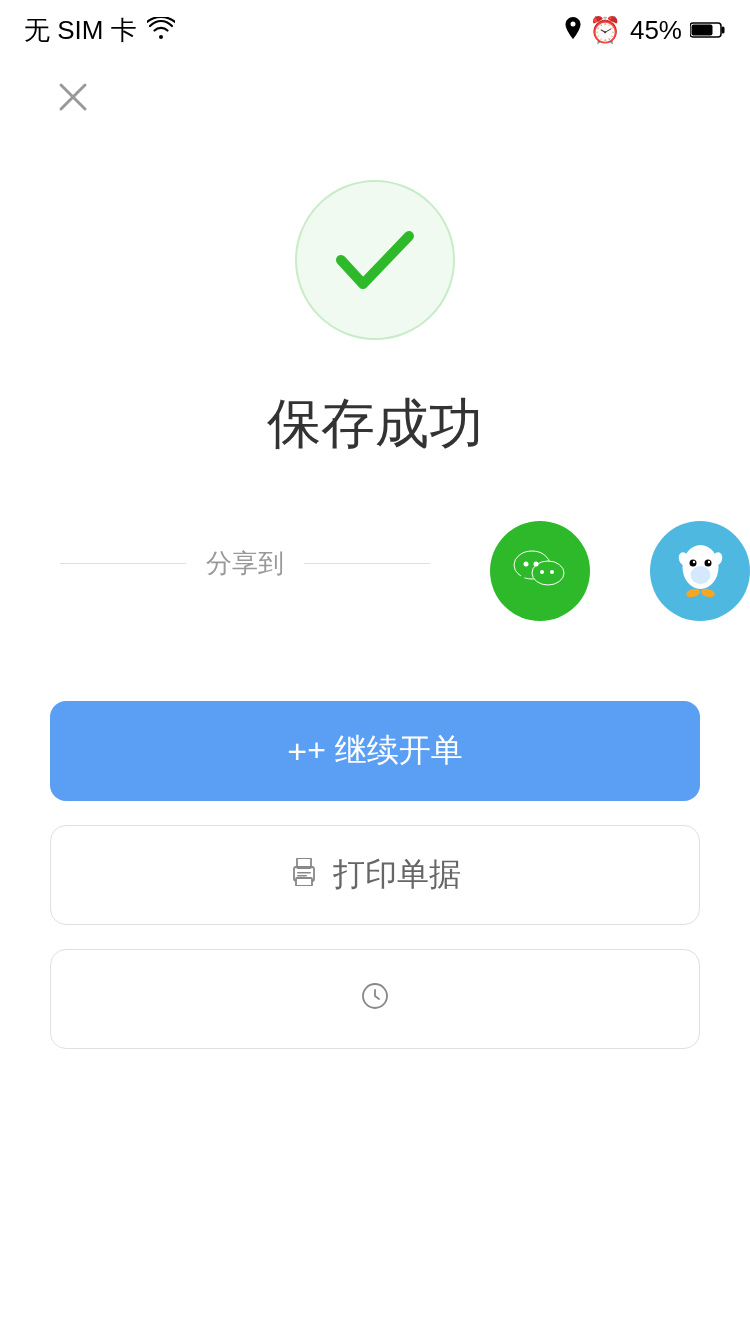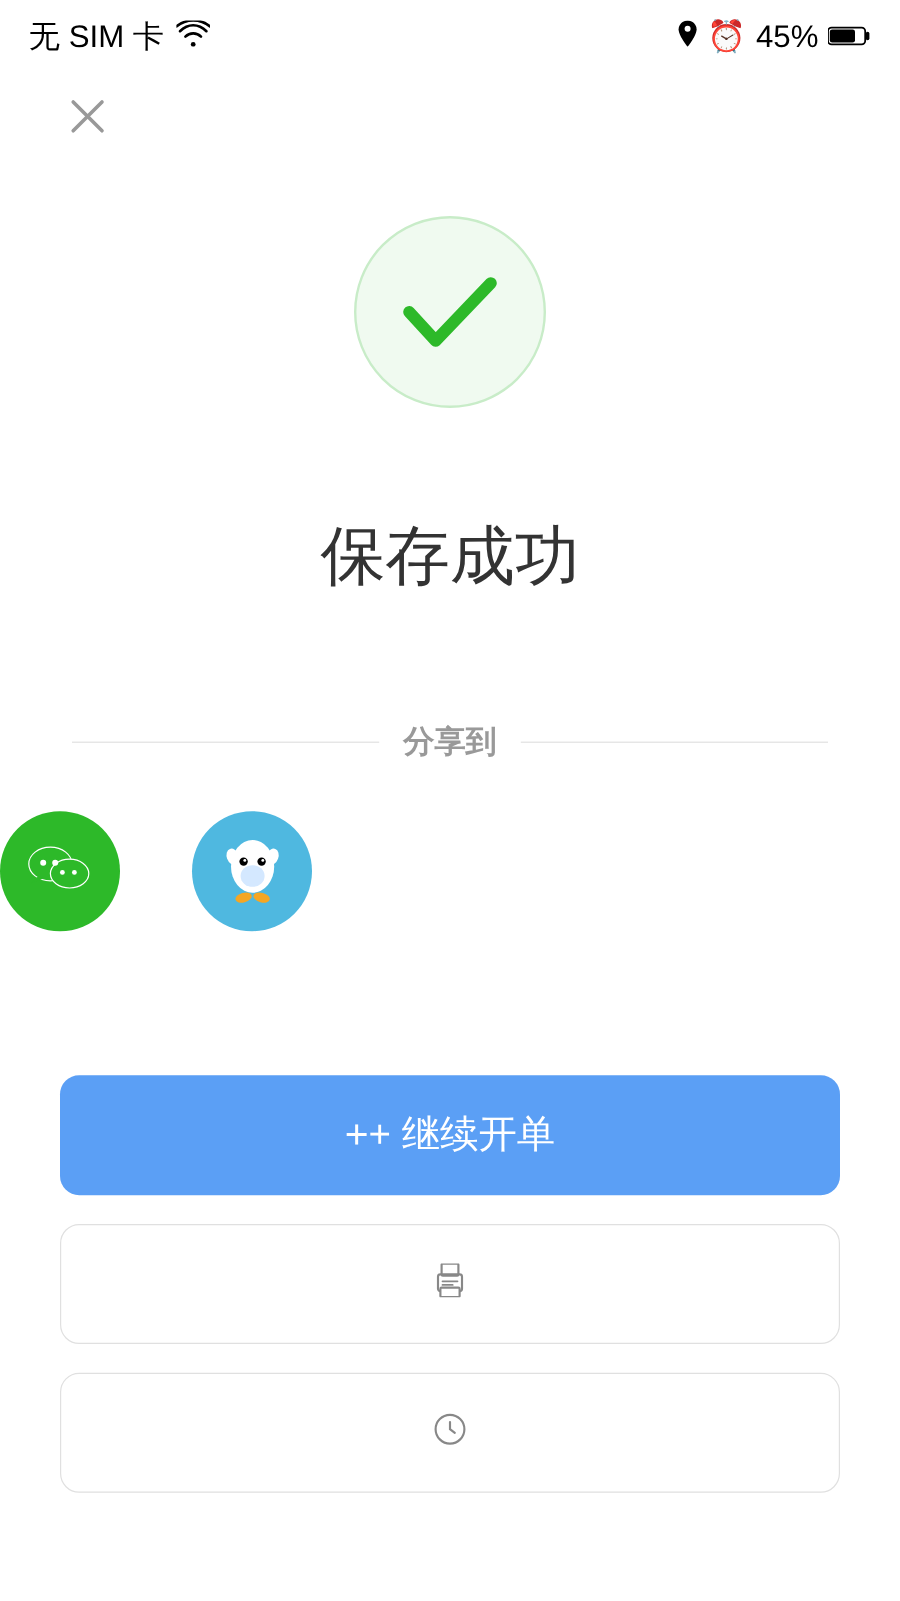--- a/index.html
+++ b/index.html
@@ -63,21 +63,20 @@
       width: 32px;
       height: 32px;
     }
 
     
     .main-content {
       display: flex;
       flex-direction: column;
       align-items: center;
       padding-top: 120px;
-      gap: 40px;
     }
 
     
     .success-circle {
       width: 160px;
       height: 160px;
       border-radius: 50%;
       background: #f0faf0;
       border: 2px solid #c8ecc8;
       display: flex;
@@ -91,24 +90,23 @@
       font-size: 54px;
       font-weight: 500;
       color: #333;
       margin-bottom: 60px;
     }
 
     
     .share-section {
       width: 100%;
       display: flex;
-      flex-direction: column;
-      align-items: flex-start;
+      flex-direction: row;
+      align-items: flex-end;
       margin-bottom: 50px;
-      font-weight: bold;
     }
     .divider-row {
       width: 100%;
       display: flex;
       align-items: center;
       padding: 0 60px;
       margin-bottom: 40px;
     }
     .divider-line {
       flex: 1;
@@ -285,20 +283,21 @@
     <button class="btn btn-secondary">
       <span>
         <svg width="30" height="28" viewBox="0 0 30 28" fill="none">
           <rect x="5" y="9" width="20" height="14" rx="2" stroke="#888" stroke-width="1.8"></rect>
           <rect x="8" y="14" width="14" height="1.5" rx="0.75" fill="#888"></rect>
           <rect x="8" y="17" width="10" height="1.5" rx="0.75" fill="#888"></rect>
           <rect x="8" y="0" width="14" height="10" rx="1" stroke="#888" stroke-width="1.8"></rect>
           <rect x="7" y="20" width="16" height="8" rx="1" fill="#fff" stroke="#888" stroke-width="1.8"></rect>
         </svg>
       </span>
+      <span>打印单据</span>
     </button>
 
     <button class="btn btn-secondary">
       <span>
         <svg width="28" height="28" viewBox="0 0 28 28" fill="none">
           <circle cx="14" cy="14" r="12" stroke="#888" stroke-width="1.8"></circle>
           <path d="M14 8v6l4 3" stroke="#888" stroke-width="1.8" stroke-linecap="round"></path>
         </svg>
       </span>
     </button>

